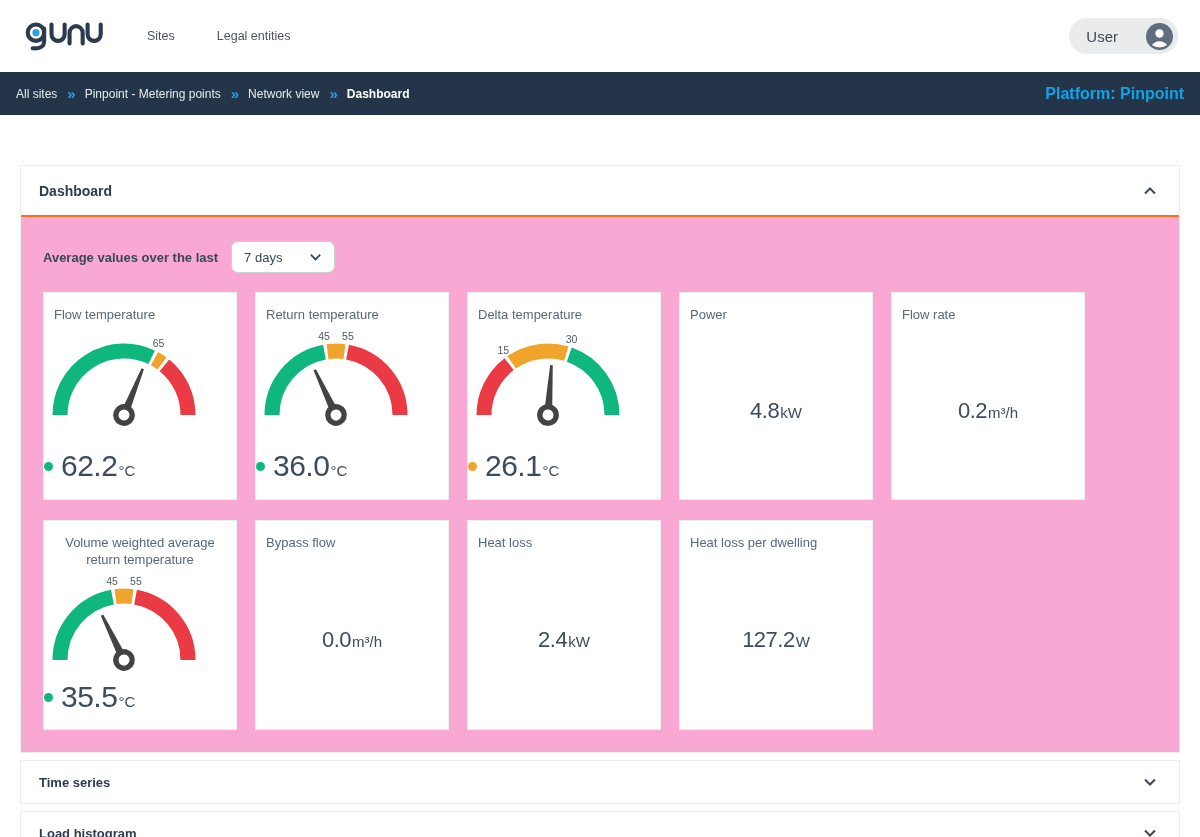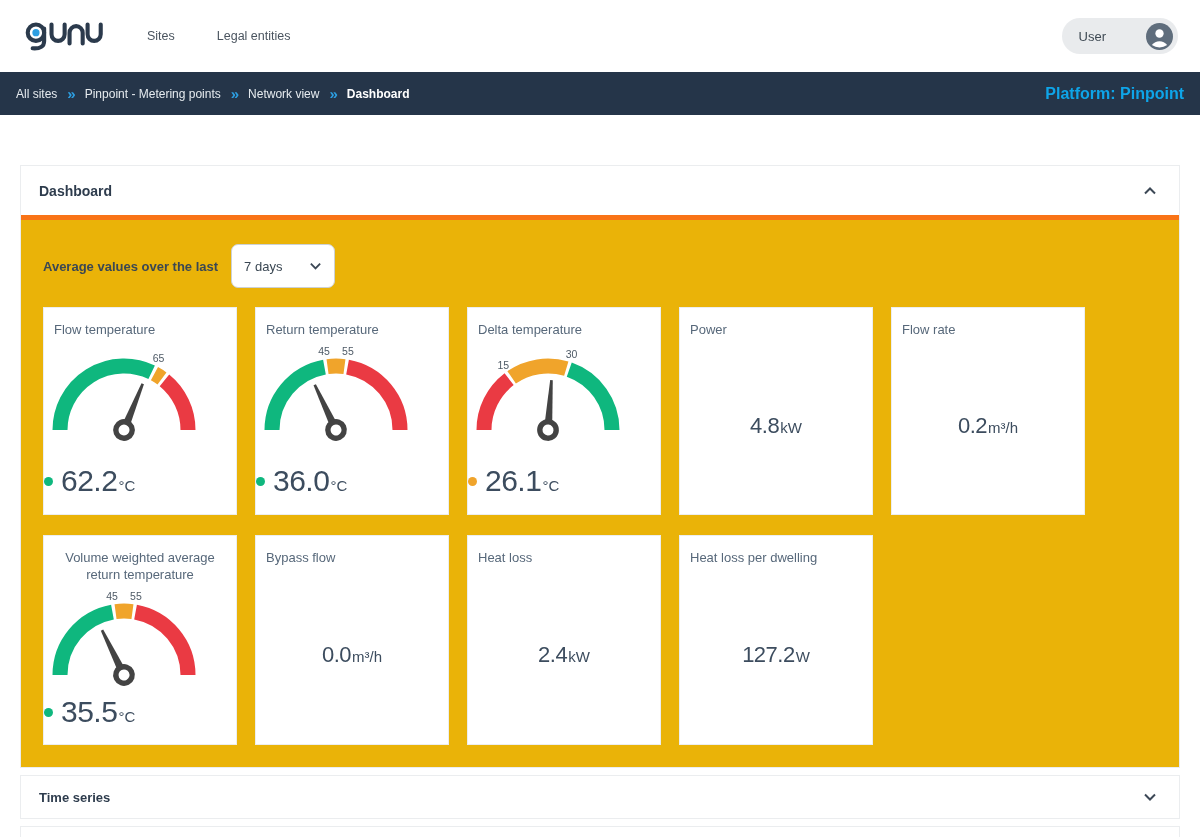--- a/index.html
+++ b/index.html
@@ -7,41 +7,41 @@
     font-family:"Liberation Sans","DejaVu Sans",sans-serif; color:#3a4a5c; }
 
   
   .topbar { height:72px; background:#fff; display:flex; align-items:center; padding:0 22px; }
   .logo { display:flex; align-items:center; cursor:pointer; }
   .mainnav { display:flex; align-items:center; margin-left:22px; }
   .mainnav .nav-item { font-size:12.5px; color:#4a545f; margin:0 21px; cursor:pointer; }
   .topbar-spacer { flex:1; }
   .user-btn { display:flex; align-items:center; background:#e9ebed; border-radius:18px;
     height:36px; padding:0 5px 0 17px; cursor:pointer; }
-  .user-btn .user-label { font-size:13px; color:#3f4a54; margin-right:40px; }
+  .user-btn .user-label { font-size:15px; color:#3f4a54; margin-right:28px; }
 
   
   .crumbbar { height:43px; background:#253549; display:flex; align-items:center; padding:0 16px; }
   .crumbs { display:flex; align-items:center; flex:1; }
   .crumb { font-size:12px; color:#e6ebef; cursor:pointer; }
   .crumb.current { font-weight:bold; color:#fff; }
   .crumb-sep { color:#2d9fe2; font-size:15px; font-weight:bold; margin:0 10px; letter-spacing:-1px; }
   .platform { font-size:16px; font-weight:bold; color:#0ea5e9; }
 
   
   .content { padding:50px 20px 0 20px; background:#fff; }
   .panel { background:#fff; border:1px solid #ebedef; }
   .panel-header { height:49px; background:#fff; display:flex; align-items:center;
     padding:0 22px 0 18px; cursor:pointer; }
   .panel-title { font-size:14px; font-weight:bold; color:#2e3c4d; flex:1; }
-  .panel-body { background:#eab308; border-top:5px solid #f97316; padding:24px 22px 22px 22px; }
+  .panel-body { background:#f9a8d4; border-top:2px solid #f97316; padding:24px 22px 22px 22px; }
 
   .filter-row { display:flex; align-items:center; margin-bottom:19px; }
   .filter-label { font-size:13px; font-weight:bold; color:#3a4753; margin-right:13px; }
-  .dropdown { width:104px; height:44px; background:#fff; border:1px solid #ccd1d5; border-radius:7px;
+  .dropdown { width:104px; height:32px; background:#fff; border:1px solid #ccd1d5; border-radius:7px;
     display:flex; align-items:center; padding:0 12px; cursor:pointer; }
   .dropdown .dd-value { font-size:13px; color:#3a4753; flex:1; }
 
   .cards-grid { display:grid; grid-template-columns:repeat(5,194px); grid-template-rows:208px 210px;
     gap:20px 18px; }
   .card { background:#fff; border:1px solid #eceeef; display:flex; flex-direction:column; align-items:flex-start; }
   .card-title { font-size:13px; color:#57687a; text-align:center; margin:13px 10px 0 10px; line-height:17px; }
   .gauge-wrap { margin-top:4px; }
   .value-center { flex:1; display:flex; align-items:center; justify-content:center; width:100%; }
   .metric-value { display:flex; align-items:baseline; justify-content:center; margin-bottom:16px; }

